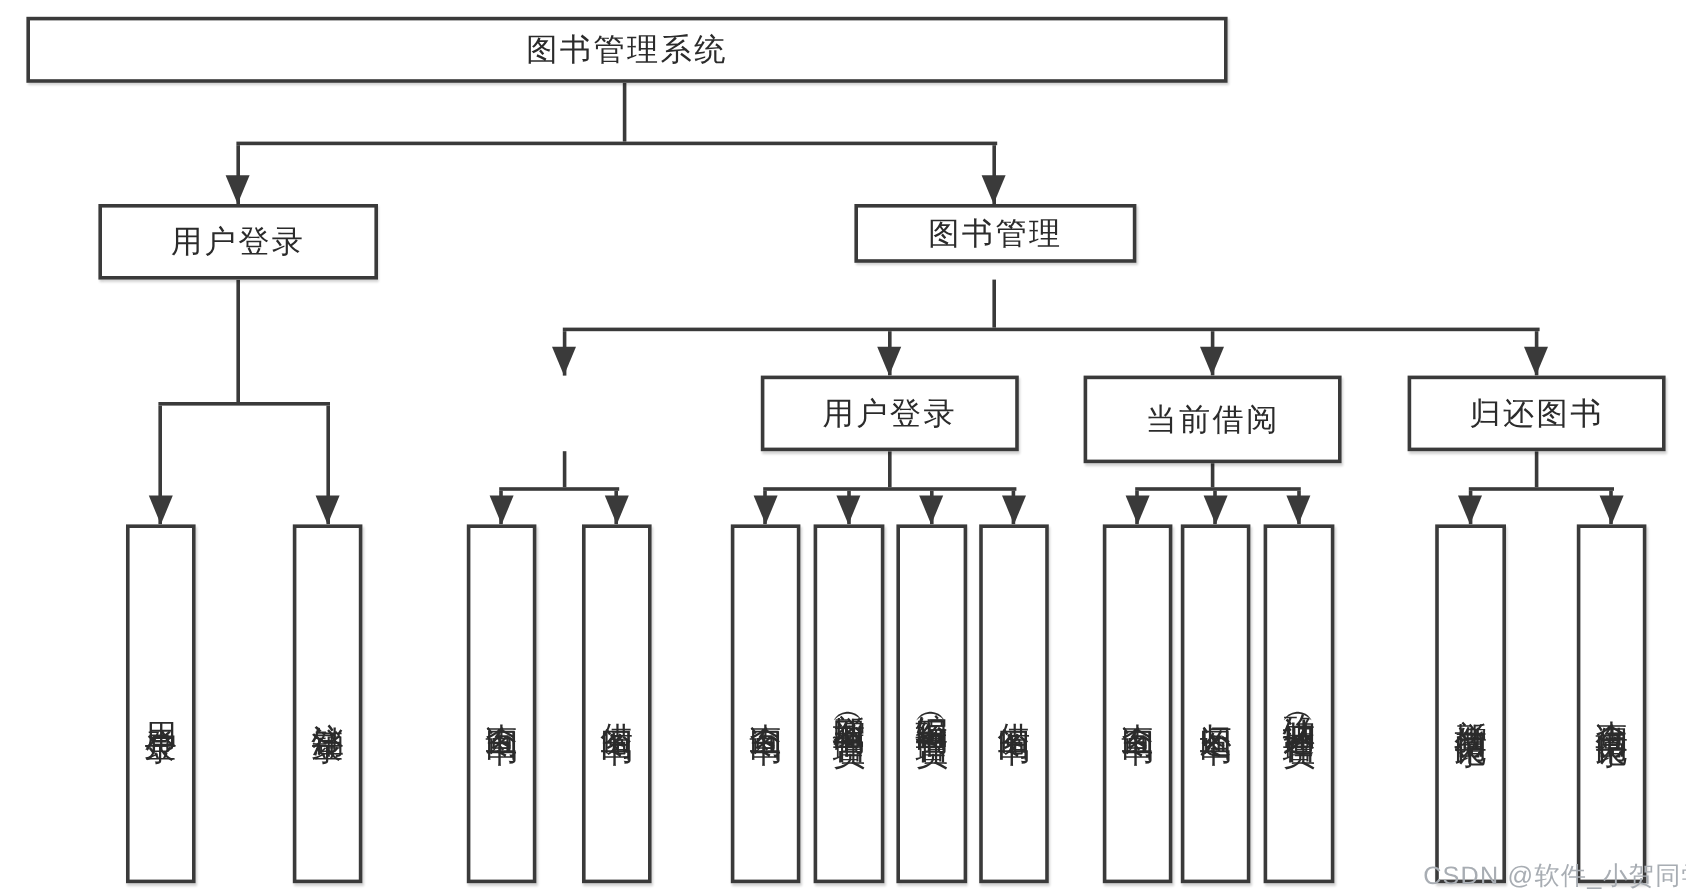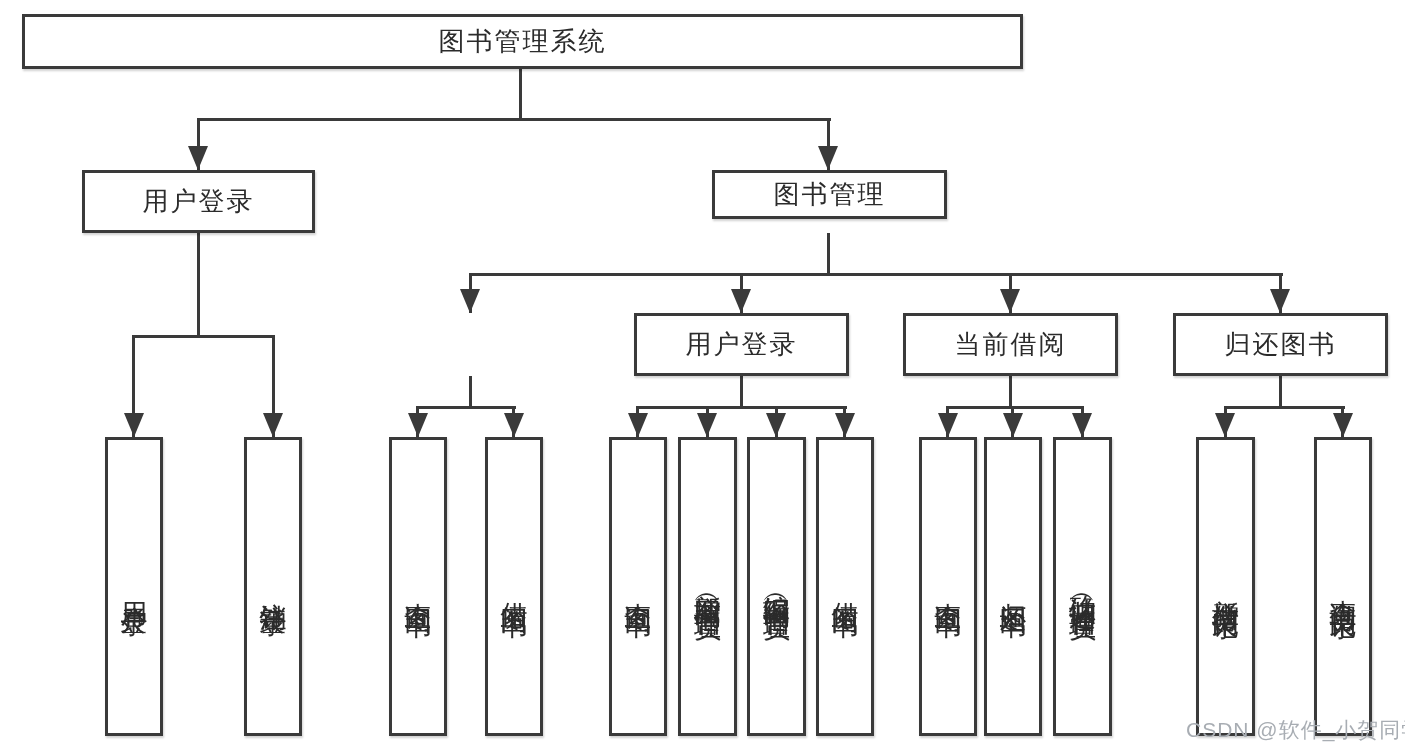--- a/index.html
+++ b/index.html
@@ -72,21 +72,21 @@
 
   <div class="box" style="left:712px;top:170px;width:235px;height:49px">
     <span class="hlabel">图书管理</span>
   </div>
 
 
   <div class="box" style="left:634px;top:313px;width:215px;height:63px">
     <span class="hlabel">用户登录</span>
   </div>
 
-  <div class="box" style="left:903px;top:313px;width:215px;height:63px">
+  <div class="box" style="left:903px;top:313px;width:215px;height:73px">
     <span class="hlabel">当前借阅</span>
   </div>
 
   <div class="box" style="left:1173px;top:313px;width:215px;height:63px">
     <span class="hlabel">归还图书</span>
   </div>
 
   <div class="box" style="left:105px;top:437px;width:58px;height:299px">
     <span class="vlabel">用户登录</span>
   </div>

